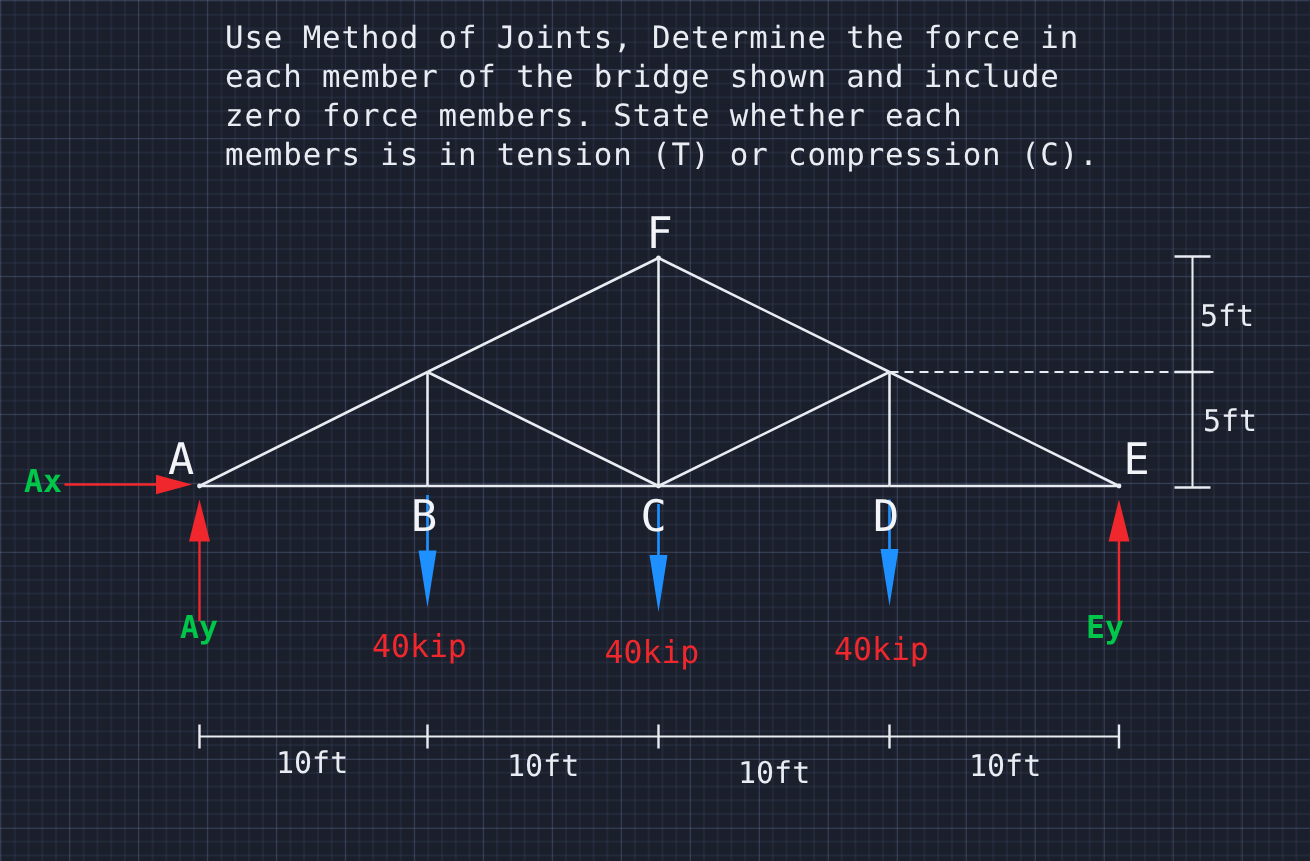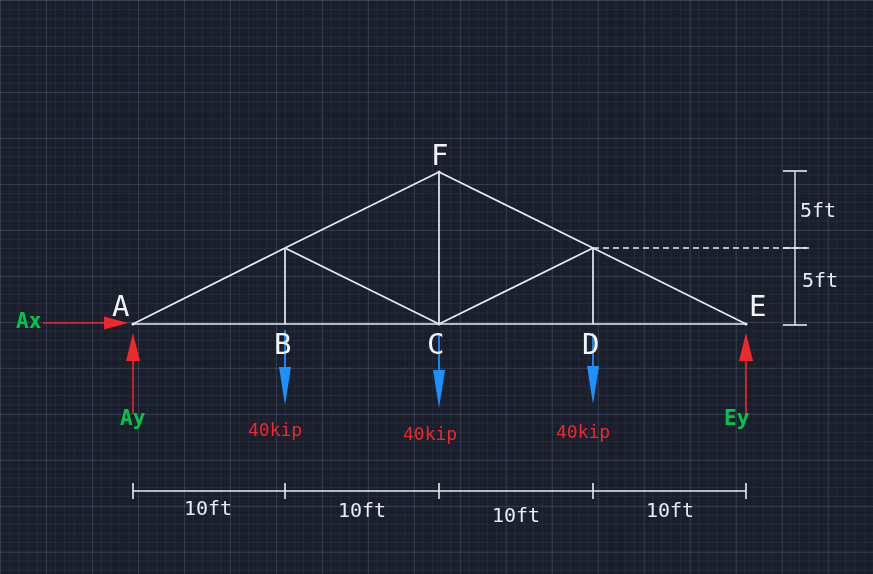--- a/index.html
+++ b/index.html
@@ -24,28 +24,32 @@
   svg#draw{position:absolute;left:0;top:0;width:873px;height:574px;}
   .prompt{
     position:absolute;left:150px;top:12px;width:620px;
     color:#e9ecf2;font-size:20.5px;line-height:26px;
     letter-spacing:0.6px;white-space:pre-line;
     font-family:"DejaVu Sans Mono",monospace;
   }
   .lbl{position:absolute;white-space:nowrap;line-height:1;}
   .node-lbl{color:#f2f4f8;font-size:29px;}
   .grn{color:#00c64a;font-size:21px;font-weight:bold;}
-  .red{color:#f0282d;font-size:18px;}
+  .red{color:#f0282d;font-size:21px;}
   .wht{color:#e9ecf2;font-size:20px;text-align:center;}
 </style>
 </head>
 <body>
 
 <div id="stage">
 
+  <div class="prompt">Use Method of Joints, Determine the force in
+each member of the bridge shown and include
+zero force members. State whether each
+members is in tension (T) or compression (C).</div>
 
   <svg id="draw" xmlns="http://www.w3.org/2000/svg">
     <defs>
       <marker id="redArrow" markerWidth="10" markerHeight="10" refX="9" refY="4" orient="auto">
         <path d="M0,0 L10,4 L0,8 Z" fill="#f0282d"></path>
       </marker>
     </defs>
     <g id="members-group">
         <line x1="133" y1="324" x2="285" y2="324" stroke="#e9ecf2" stroke-width="1.7"></line>
         <line x1="285" y1="324" x2="439" y2="324" stroke="#e9ecf2" stroke-width="1.7"></line>

